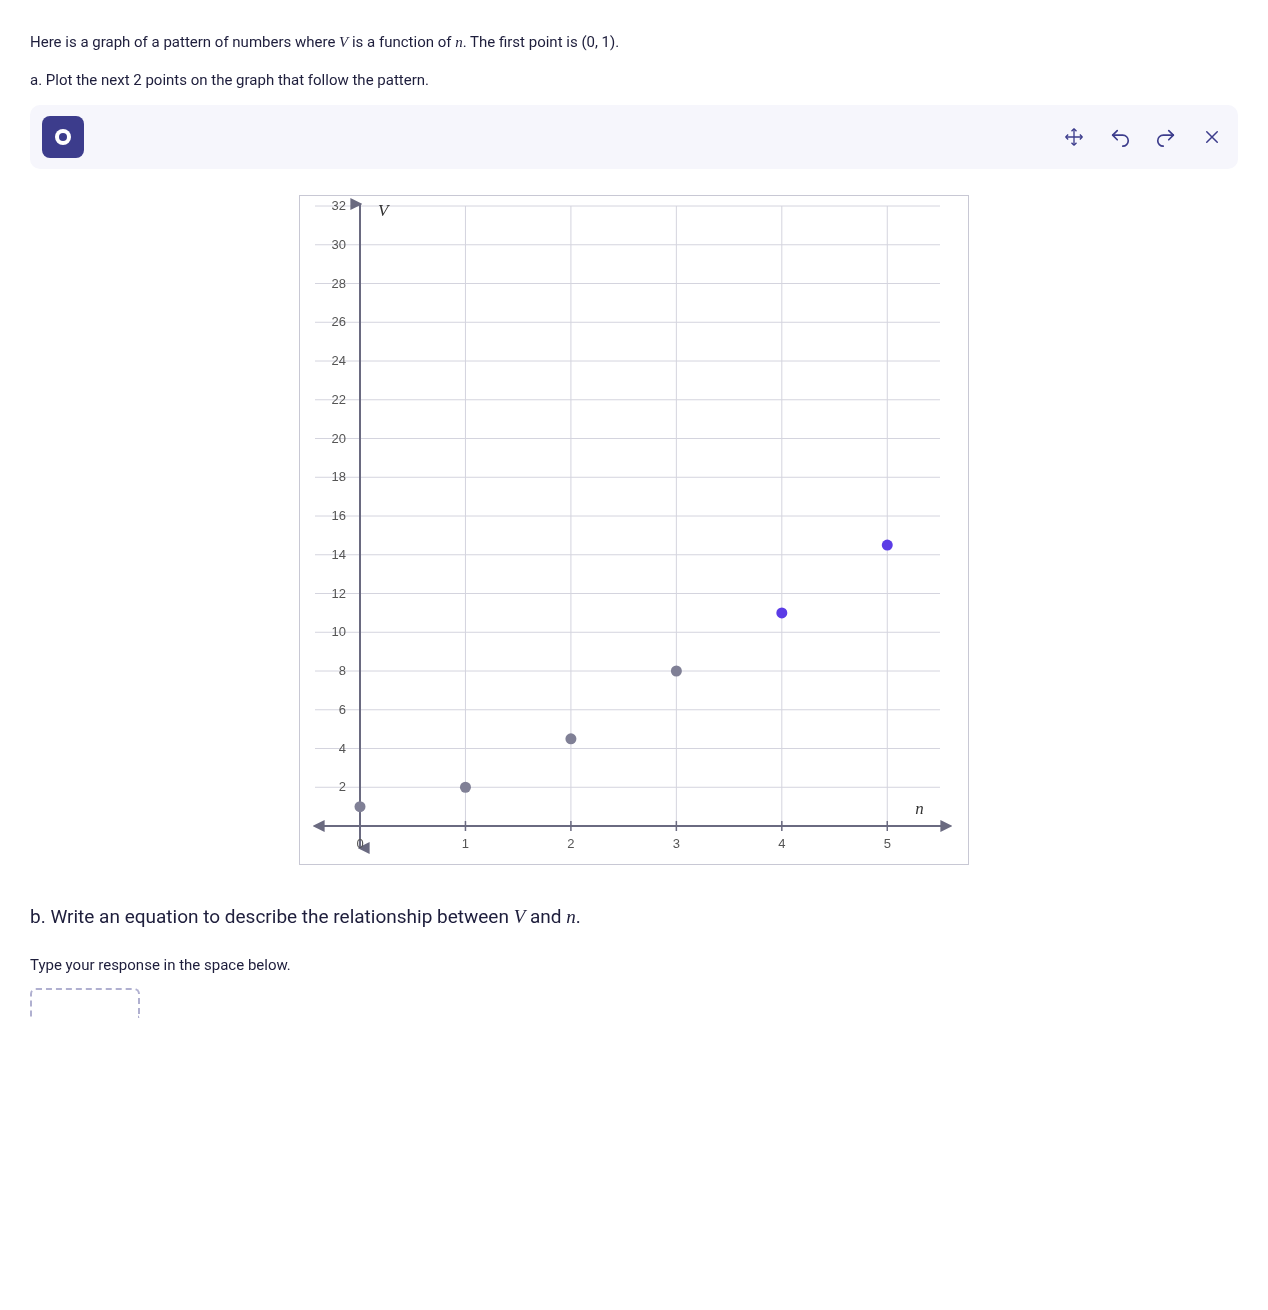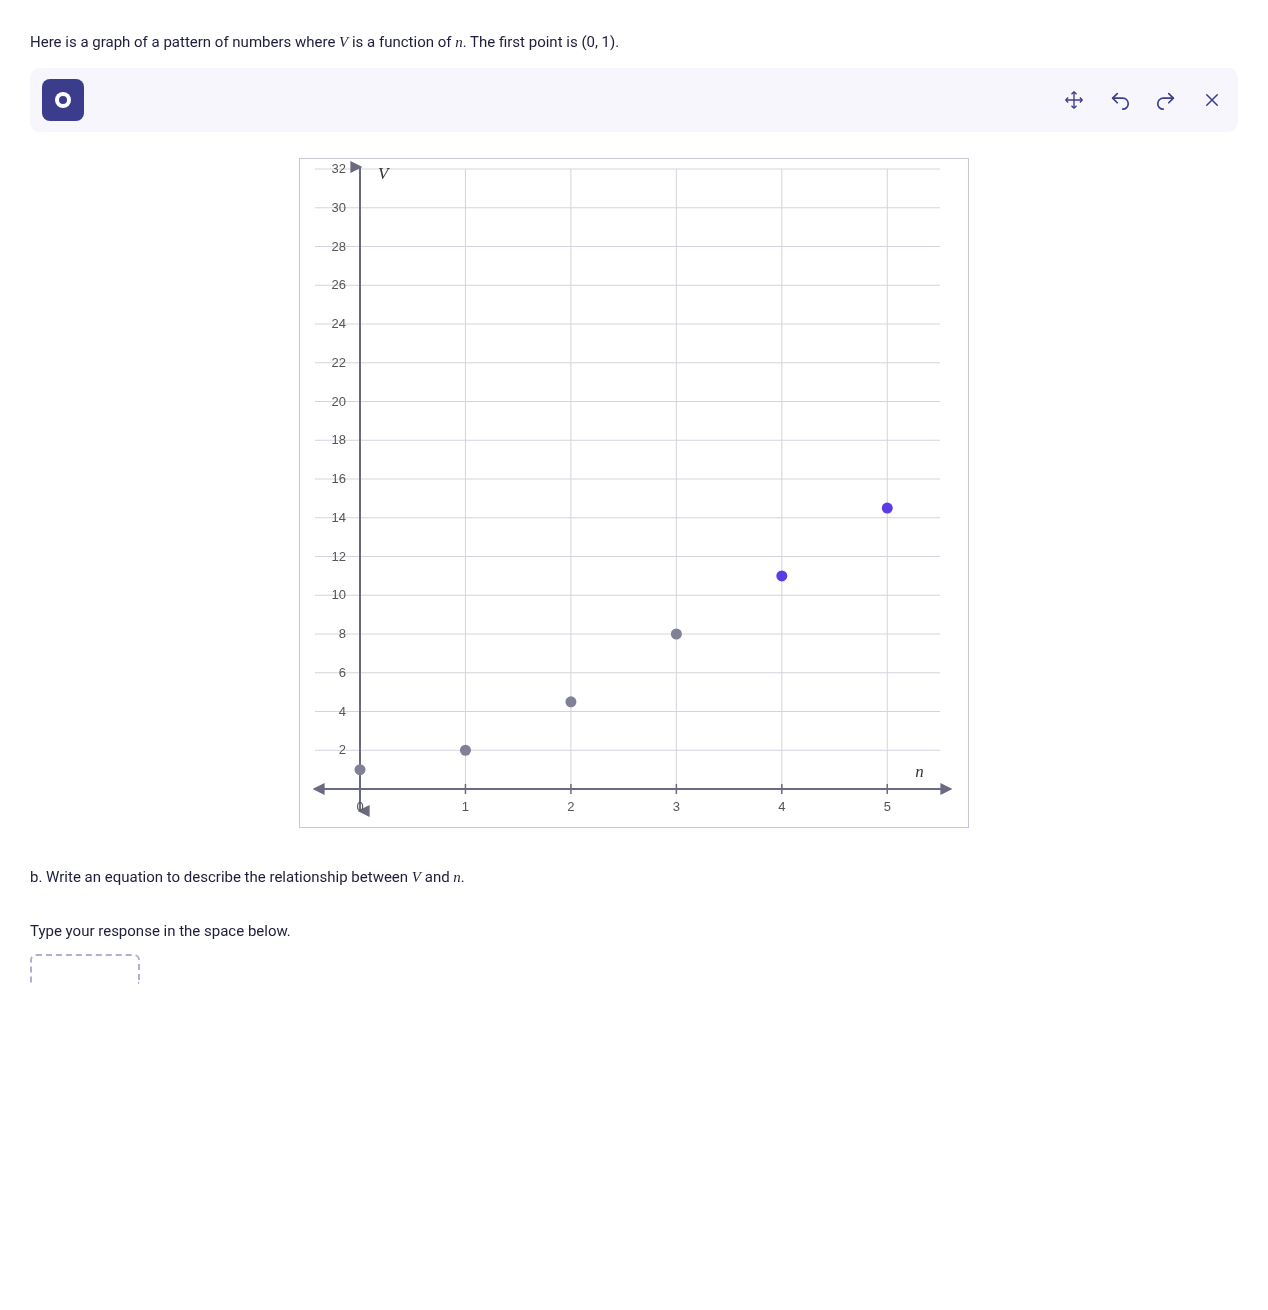--- a/index.html
+++ b/index.html
@@ -51,42 +51,43 @@
   .chart-wrap {
     display: flex;
     justify-content: center;
     margin-bottom: 40px;
   }
   .chart {
     border: 1px solid #c8c8d4;
     background: #fff;
   }
   .question-b {
-    font-size: 15px;
-    margin-bottom: 36px;
+    font-size: 19px;
+    margin-bottom: 28px;
   }
   .instruction {
     font-size: 15px;
     margin-bottom: 14px;
   }
   .response-box-frag {
     width: 110px;
     height: 30px;
     border: 2px dashed #b0b0d0;
     border-radius: 6px 6px 0 0;
     border-bottom: none;
   }
 </style>
 </head>
 <body>
 
 <div class="problem-text">
   <p>
     <span>Here is a graph of a pattern of numbers where </span><span class="italic-var">V</span><span> is a function of </span><span class="italic-var">n</span><span>. The first point is </span><span>(0, 1)</span><span>.</span>
   </p>
+  <p>a. Plot the next 2 points on the graph that follow the pattern.</p>
 </div>
 
 <div class="toolbar">
   <div class="toolbar-left">
     <div class="point-tool">
       <div class="dot"></div>
     </div>
   </div>
   <div class="toolbar-right">
     <div class="icon-btn">

